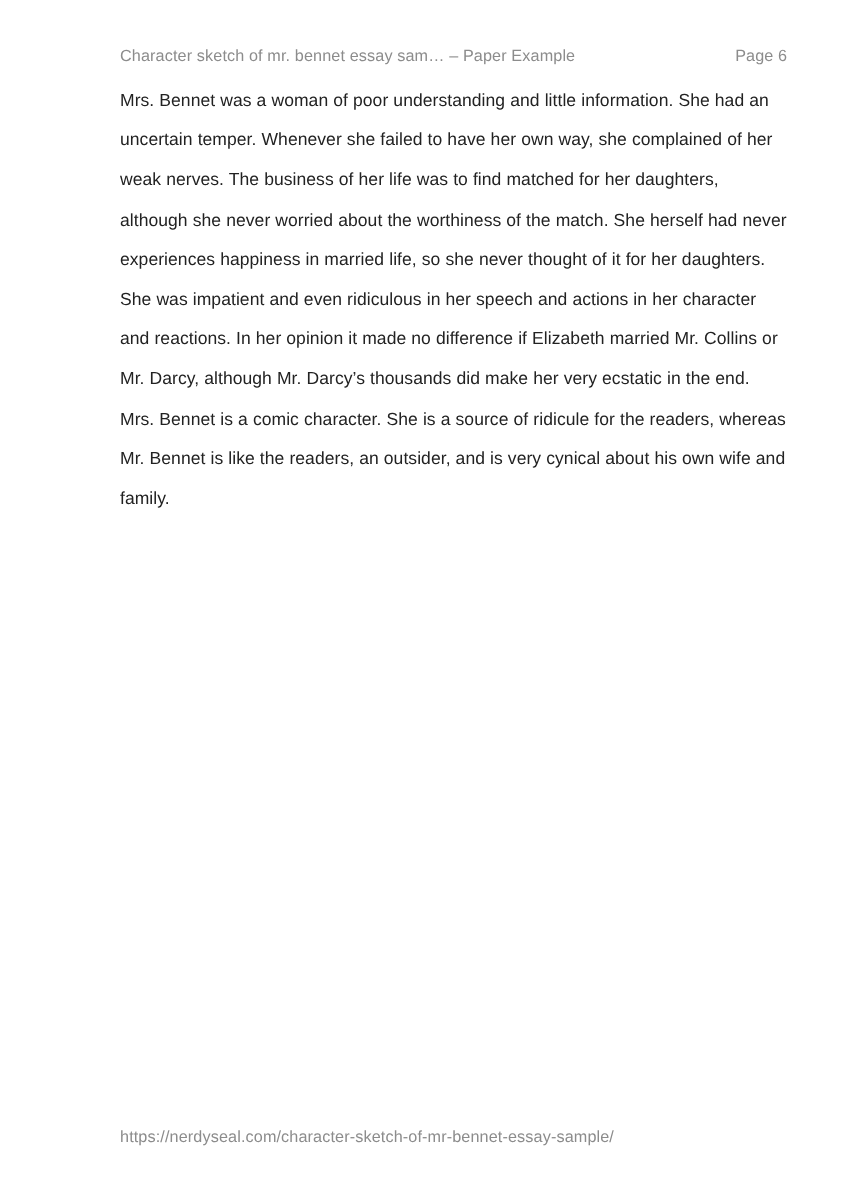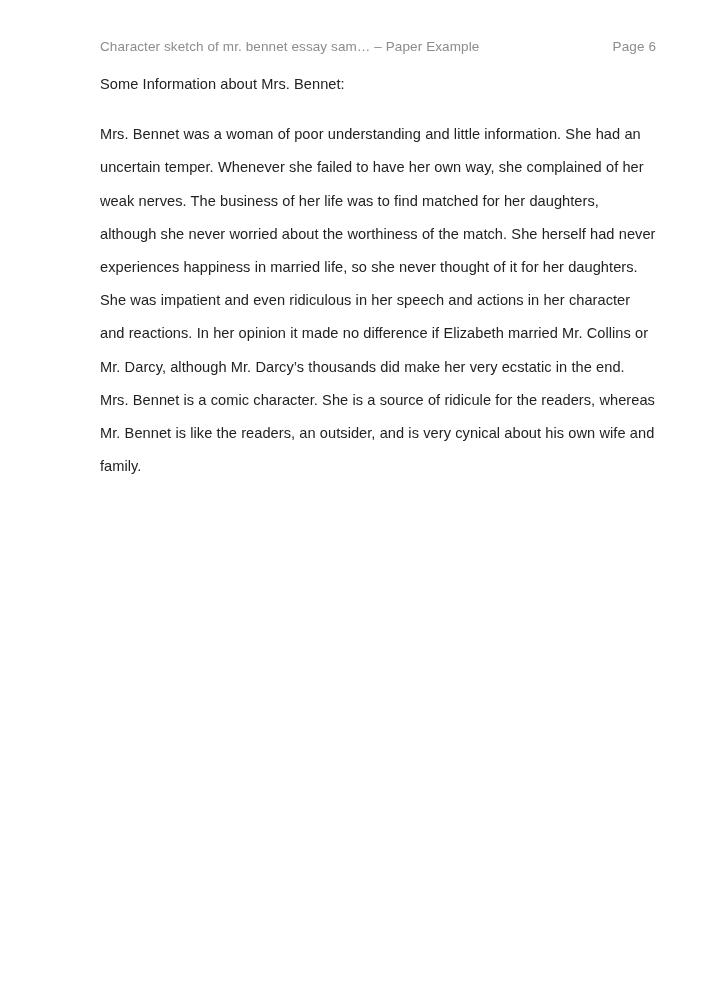--- a/index.html
+++ b/index.html
@@ -76,18 +76,20 @@
 <body>
 
 <div class="page">
 
   <div class="page-header">
     <span class="doc-title">Character sketch of mr. bennet essay sam… – Paper Example</span>
     <span class="page-number">Page 6</span>
   </div>
 
   <div class="content">
-    <p class="para">Some Information about Mrs. Bennet:</p>
     <p class="para">Mrs. Bennet was a woman of poor understanding and little information. She had an uncertain temper. Whenever she failed to have her own way, she complained of her weak nerves. The business of her life was to find matched for her daughters, although she never worried about the worthiness of the match. She herself had never experiences happiness in married life, so she never thought of it for her daughters. She was impatient and even ridiculous in her speech and actions in her character and reactions. In her opinion it made no difference if Elizabeth married Mr. Collins or Mr. Darcy, although Mr. Darcy’s thousands did make her very ecstatic in the end. Mrs. Bennet is a comic character. She is a source of ridicule for the readers, whereas Mr. Bennet is like the readers, an outsider, and is very cynical about his own wife and family.</p>
   </div>
 
+  <div class="page-footer">
+    <span>https://nerdyseal.com/character-sketch-of-mr-bennet-essay-sample/</span>
+  </div>
 
 </div>
 
 </body></html>

